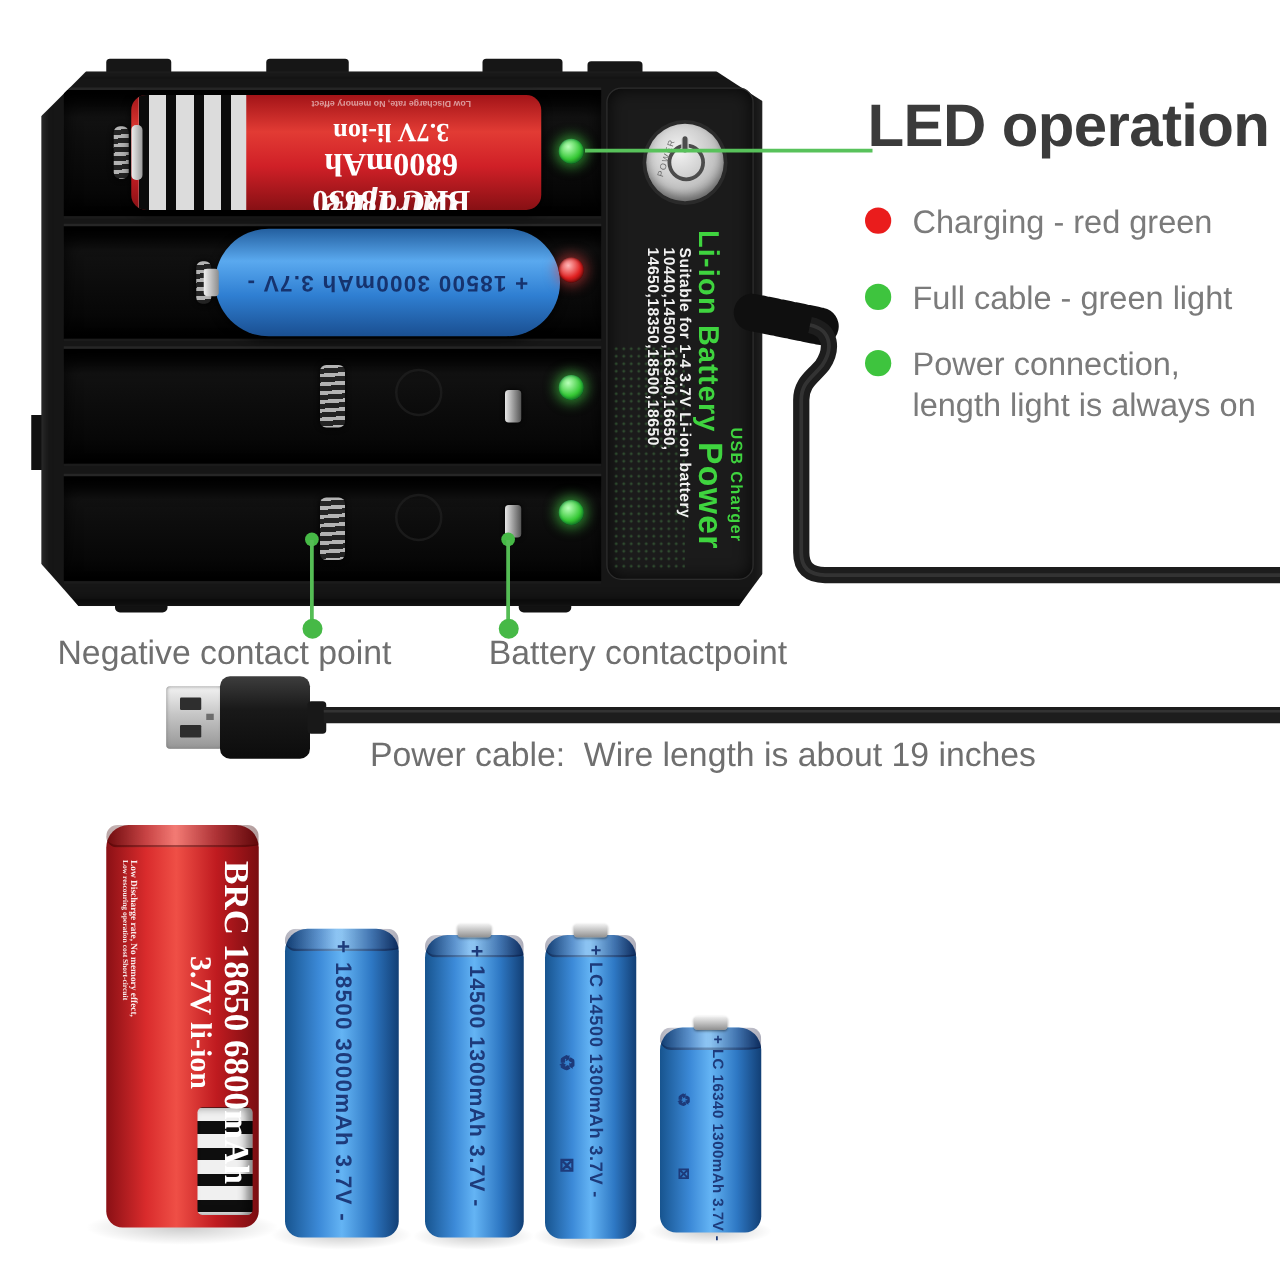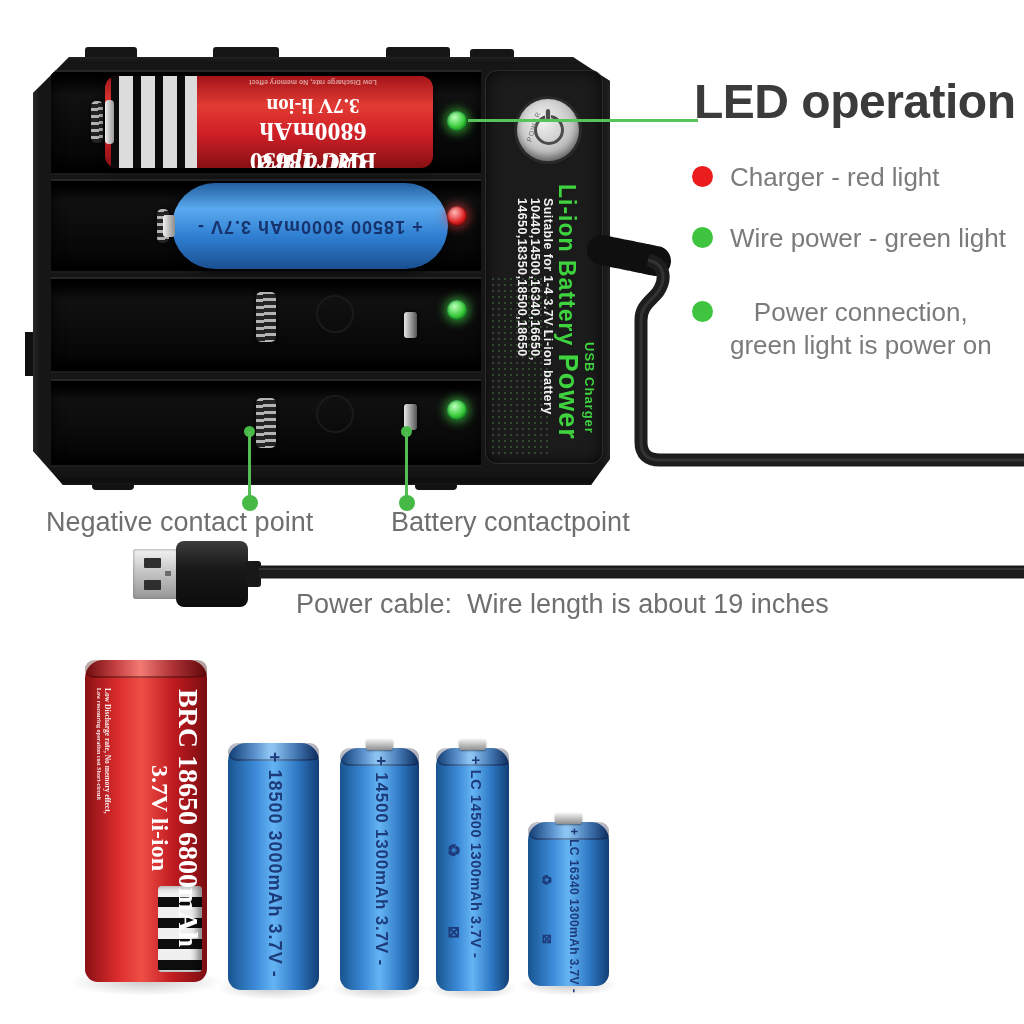--- a/index.html
+++ b/index.html
@@ -167,31 +167,31 @@
     <path d="M 648 260 C 666 264 666 280 658 292 C 650 302 641 306 641 320 L 641 442 Q 641 460 660 460 L 1024 460" stroke="#3a3a3a" stroke-width="3" fill="none" opacity=".8"></path>
     <path d="M 259 572 L 1024 572" stroke="#1d1d1d" stroke-width="13" fill="none"></path>
     <path d="M 259 569 L 1024 569" stroke="#3a3a3a" stroke-width="2" opacity=".8" fill="none"></path>
   </svg>
 
   <div class="ledline"></div>
   <div class="title">LED operation</div>
 
   <div class="leg-row" style="top:161px;">
     <div class="leg-dot" style="background:#ea1c1c;margin-top:5px;"></div>
-    <div class="leg-text">Charger - red light</div>
+    <div class="leg-text">Charging - red green</div>
   </div>
   <div class="leg-row" style="top:222px;">
     <div class="leg-dot" style="background:#3ec43e;margin-top:5px;"></div>
-    <div class="leg-text">Wire power - green light</div>
-  </div>
-  <div class="leg-row" style="top:296px;text-align:center;">
+    <div class="leg-text">Full cable - green light</div>
+  </div>
+  <div class="leg-row" style="top:275px;">
     <div class="leg-dot" style="background:#3ec43e;margin-top:5px;"></div>
     <div class="leg-text">
       <div>Power connection,</div>
-      <div>green light is power on</div>
+      <div>length light is always on</div>
     </div>
   </div>
 
   <div class="cdot" style="left:244px;top:426px;width:11px;height:11px;"></div>
   <div class="callout-line" style="left:248px;top:432px;"></div>
   <div class="cdot" style="left:242px;top:495px;width:16px;height:16px;"></div>
   <div class="cdot" style="left:401px;top:426px;width:11px;height:11px;"></div>
   <div class="callout-line" style="left:405px;top:432px;"></div>
   <div class="cdot" style="left:399px;top:495px;width:16px;height:16px;"></div>
   <div class="clabel" style="left:46px;top:507px;">Negative contact point</div>

